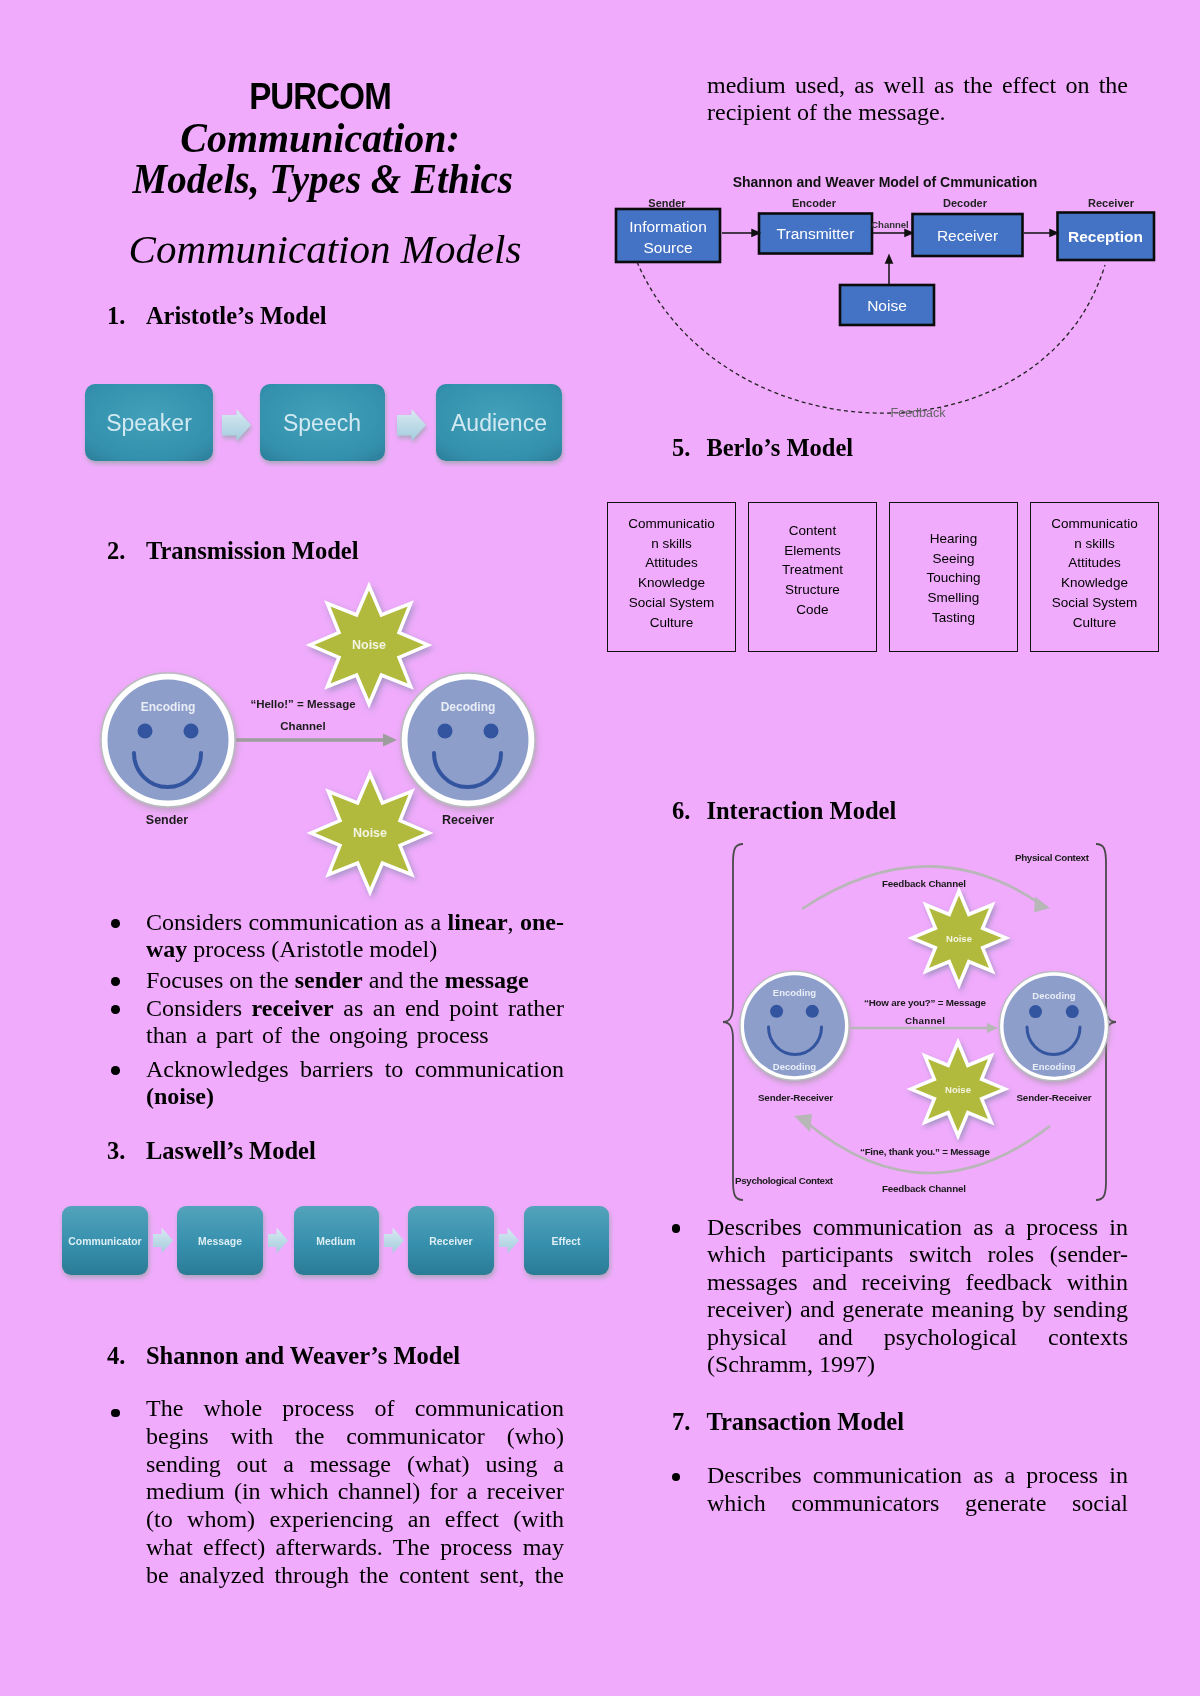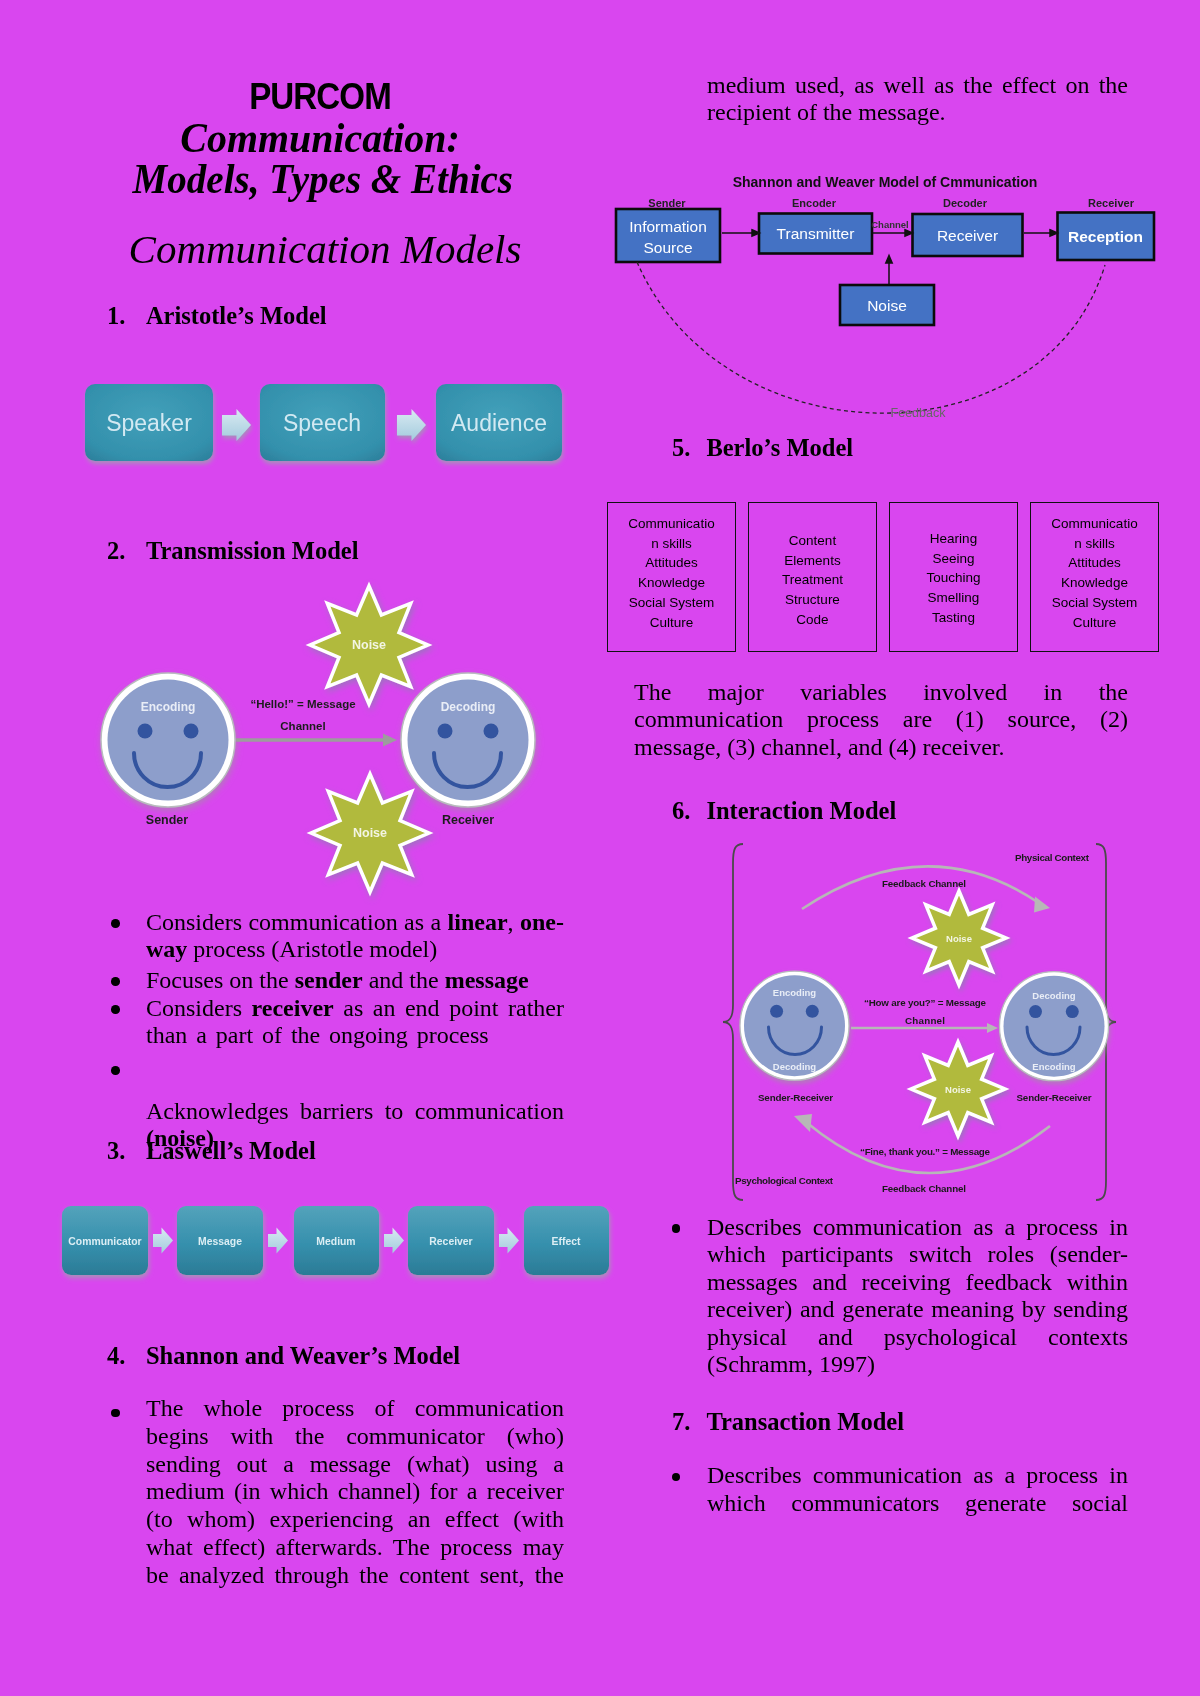--- a/index.html
+++ b/index.html
@@ -1,16 +1,16 @@
 <!DOCTYPE html>
 <html><head>
 <meta charset="utf-8">
 <style>
   html,body{margin:0;padding:0;}
-  #page{position:relative;width:1200px;height:1696px;background:#d946ef;overflow:hidden;
+  #page{position:relative;width:1200px;height:1696px;background:#f0abfc;overflow:hidden;
         font-family:"Liberation Serif",serif;color:#000;}
   .abs{position:absolute;}
   .ser{font-family:"Liberation Serif",serif;font-size:24px;line-height:28px;}
   .jl{text-align:justify;text-align-last:justify;}
   .hd{font-family:"Liberation Serif",serif;font-weight:bold;font-size:24.5px;white-space:nowrap;}
   .dot{position:absolute;width:8.5px;height:8.5px;border-radius:50%;background:#000;}
   .sans{font-family:"Liberation Sans",sans-serif;}
 </style>
 </head>
 <body>
@@ -42,21 +42,21 @@
     <div class="jl">Considers communication as a <b>linear</b>, <b>one-</b></div>
     <div><b>way</b> process (Aristotle model)</div>
   </div>
   <div class="abs ser" style="left:146px;top:966.6px;width:418px;line-height:27.7px;">
     <div>Focuses on the <b>sender</b> and the <b>message</b></div>
   </div>
   <div class="abs ser" style="left:146px;top:994.8px;width:418px;line-height:27.4px;">
     <div class="jl">Considers <b>receiver</b> as an end point rather</div>
     <div style="word-spacing:2.9px;font-family:Liberation Serif, serif;">than a part of the ongoing process</div>
   </div>
-  <div class="abs ser" style="left:146px;top:1056px;width:418px;line-height:27px;margin-top:42px;">
+  <div class="abs ser" style="left:146px;top:1056px;width:418px;line-height:27px;">
     <div class="jl">Acknowledges barriers to communication</div>
     <div><b>(noise)</b></div>
   </div>
 
   <div class="dot" style="left:111px;top:1408.7px;"></div>
   <div class="abs ser" style="left:146px;top:1395px;width:418px;line-height:27.8px;">
     <div class="jl">The whole process of communication</div>
     <div class="jl">begins with the communicator (who)</div>
     <div class="jl">sending out a message (what) using a</div>
     <div class="jl">medium (in which channel) for a receiver</div>
@@ -67,25 +67,20 @@
 
   <div class="abs ser" style="left:707px;top:71.5px;width:421px;line-height:27.3px;">
     <div class="jl">medium used, as well as the effect on the</div>
     <div>recipient of the message.</div>
   </div>
 
   <div class="abs hd" style="left:672px;top:434px;">5.<span style="display:inline-block;width:16px;"></span>Berlo’s Model</div>
   <div class="abs hd" style="left:672px;top:797px;">6.<span style="display:inline-block;width:16px;"></span>Interaction Model</div>
   <div class="abs hd" style="left:672px;top:1408px;">7.<span style="display:inline-block;width:16px;"></span>Transaction Model</div>
 
-  <div class="abs ser" style="left:634px;top:678.5px;width:494px;line-height:27.6px;">
-    <div class="jl">The major variables involved in the</div>
-    <div class="jl">communication process are (1) source, (2)</div>
-    <div>message, (3) channel, and (4) receiver.</div>
-  </div>
 
   <div class="dot" style="left:671.5px;top:1224.4px;"></div>
   <div class="abs ser" style="left:707px;top:1214px;width:421px;line-height:27.4px;">
     <div class="jl">Describes communication as a process in</div>
     <div class="jl">which participants switch roles (sender-</div>
     <div class="jl">messages and receiving feedback within</div>
     <div class="jl">receiver) and generate meaning by sending</div>
     <div class="jl">physical and psychological contexts</div>
     <div>(Schramm, 1997)</div>
   </div>
@@ -245,21 +240,21 @@
       <polygon points="445,61.8 452.5,65 445,68.2"></polygon>
       <line x1="284" y1="116" x2="284" y2="94"></line>
       <polygon points="280.8,95 284,87.5 287.2,95"></polygon>
     </g>
     <text x="285" y="60" font-family="Liberation Sans" font-weight="bold" font-size="9.5" fill="#333" text-anchor="middle">Channel</text>
     <path d="M32,94 C120,295 440,295 500,97" fill="none" stroke="#222" stroke-width="1.3" stroke-dasharray="4,3.2"></path>
     <text x="313" y="248.5" font-family="Liberation Sans" font-size="12.5" fill="#666666" text-anchor="middle">Feedback</text>
   </svg>
 
   <div class="abs sans" style="left:607px;top:502px;width:129px;height:150px;border:1.6px solid #111;box-sizing:border-box;font-size:13.5px;line-height:19.7px;text-align:center;padding-top:11px;">Communicatio<br>n skills<br>Attitudes<br>Knowledge<br>Social System<br>Culture</div>
-  <div class="abs sans" style="left:748px;top:502px;width:129px;height:150px;border:1.6px solid #111;box-sizing:border-box;font-size:13.5px;line-height:19.7px;text-align:center;padding-top:28px;">Content<br>Elements<br>Treatment<br>Structure<br>Code</div>
+  <div class="abs sans" style="left:748px;top:502px;width:129px;height:150px;border:1.6px solid #111;box-sizing:border-box;font-size:13.5px;line-height:19.7px;text-align:center;padding-top:18px;">Content<br>Elements<br>Treatment<br>Structure<br>Code</div>
   <div class="abs sans" style="left:889px;top:502px;width:129px;height:150px;border:1.6px solid #111;box-sizing:border-box;font-size:13.5px;line-height:19.7px;text-align:center;padding-top:26px;">Hearing<br>Seeing<br>Touching<br>Smelling<br>Tasting</div>
   <div class="abs sans" style="left:1030px;top:502px;width:129px;height:150px;border:1.6px solid #111;box-sizing:border-box;font-size:13.5px;line-height:19.7px;text-align:center;padding-top:11px;">Communicatio<br>n skills<br>Attitudes<br>Knowledge<br>Social System<br>Culture</div>
 
   <svg class="abs" style="left:690px;top:835px;" width="460" height="375" viewBox="0 0 460 375">
 
     <g fill="none" stroke="#4a4a4a" stroke-width="1.8">
       <path d="M53,9 C45,9 43,14 43,28 L43,170 C43,182 40,187 33,187 C40,187 43,192 43,204 L43,346 C43,360 45,365 53,365"></path>
       <path d="M406,9 C414,9 416,14 416,28 L416,170 C416,182 419,187 426,187 C419,187 416,192 416,204 L416,346 C416,360 414,365 406,365"></path>
     </g>
 

